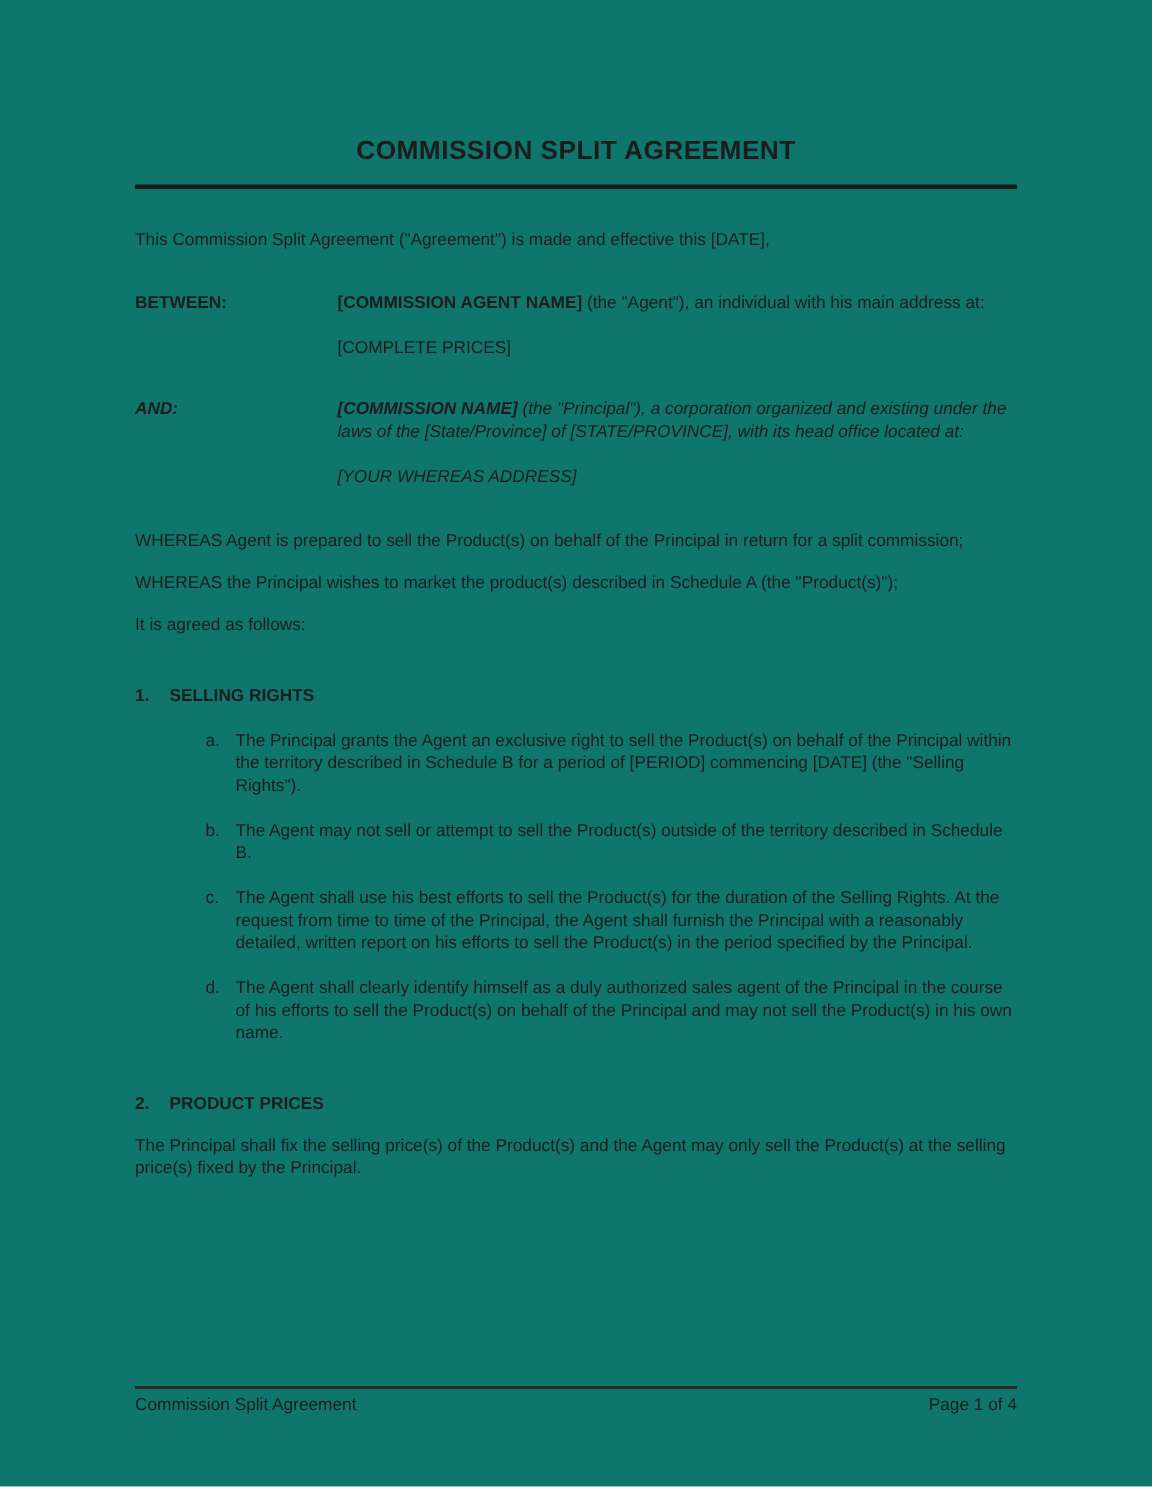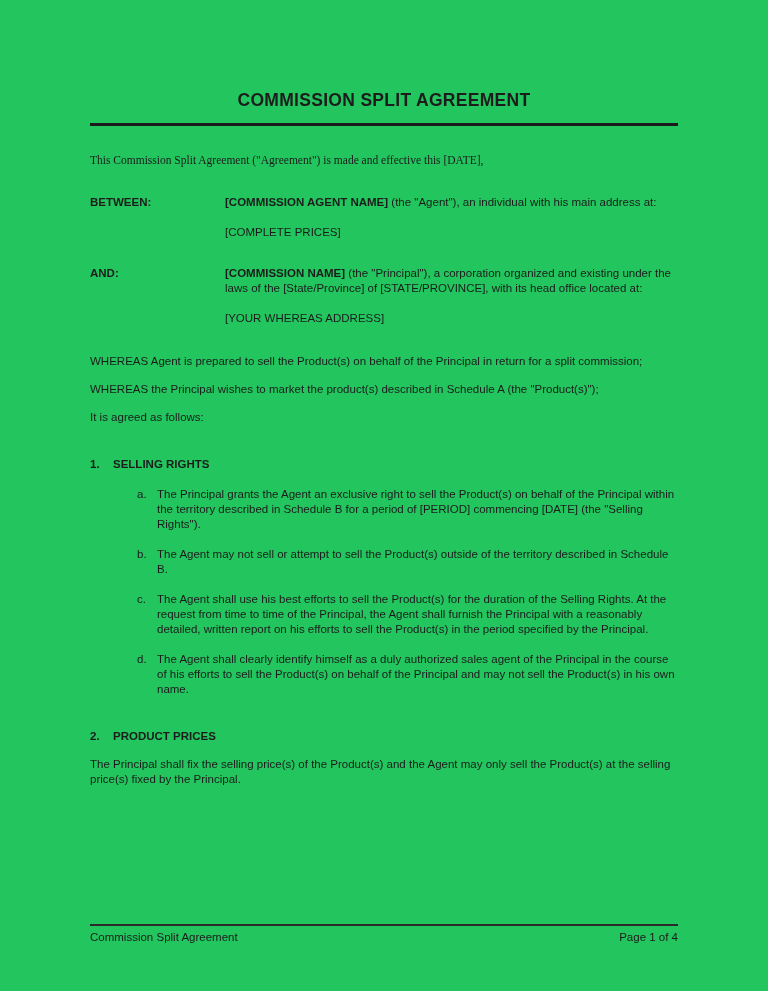--- a/index.html
+++ b/index.html
@@ -4,21 +4,21 @@
 <style>
   html, body {
     margin: 0;
     padding: 0;
     background: #ffffff;
   }
   .page {
     position: relative;
     width: 768px;
     height: 991px;
-    background: #22c55e;
+    background: #0f766e;
     font-family: "Liberation Sans", "DejaVu Sans", sans-serif;
     color: #1c1c1c;
     font-size: 11.5px;
     line-height: 15px;
     box-sizing: border-box;
     padding: 90px 90px 0 90px;
     overflow: hidden;
   }
   .doc-title {
     text-align: center;
@@ -28,33 +28,32 @@
     letter-spacing: 0.3px;
     margin: 0 0 13px 0;
   }
   .title-rule {
     height: 3px;
     background: #1a1a1a;
     margin: 0 0 27px 0;
   }
   .intro {
     margin: 0 0 27px 0;
-    font-family: Liberation Serif, serif;
   }
   .party {
     display: flex;
     margin: 13px 0 0 0;
   }
   .party-label {
     flex: 0 0 135px;
     font-weight: bold;
   }
   .party-body { flex: 1; }
   .party-address { margin-top: 15px; }
-  .party + .party { margin-top: 26px; }
+  .party + .party { margin-top: 26px; font-style: italic; }
   .b { font-weight: bold; text-align: center; }
   .recital { margin: 28px 0 0 0; }
   .recital + .recital { margin-top: 13px; }
   .section-heading {
     display: flex;
     font-weight: bold;
     margin: 32px 0 0 0;
   }
   .section-number { flex: 0 0 23px; }
   .clause {

